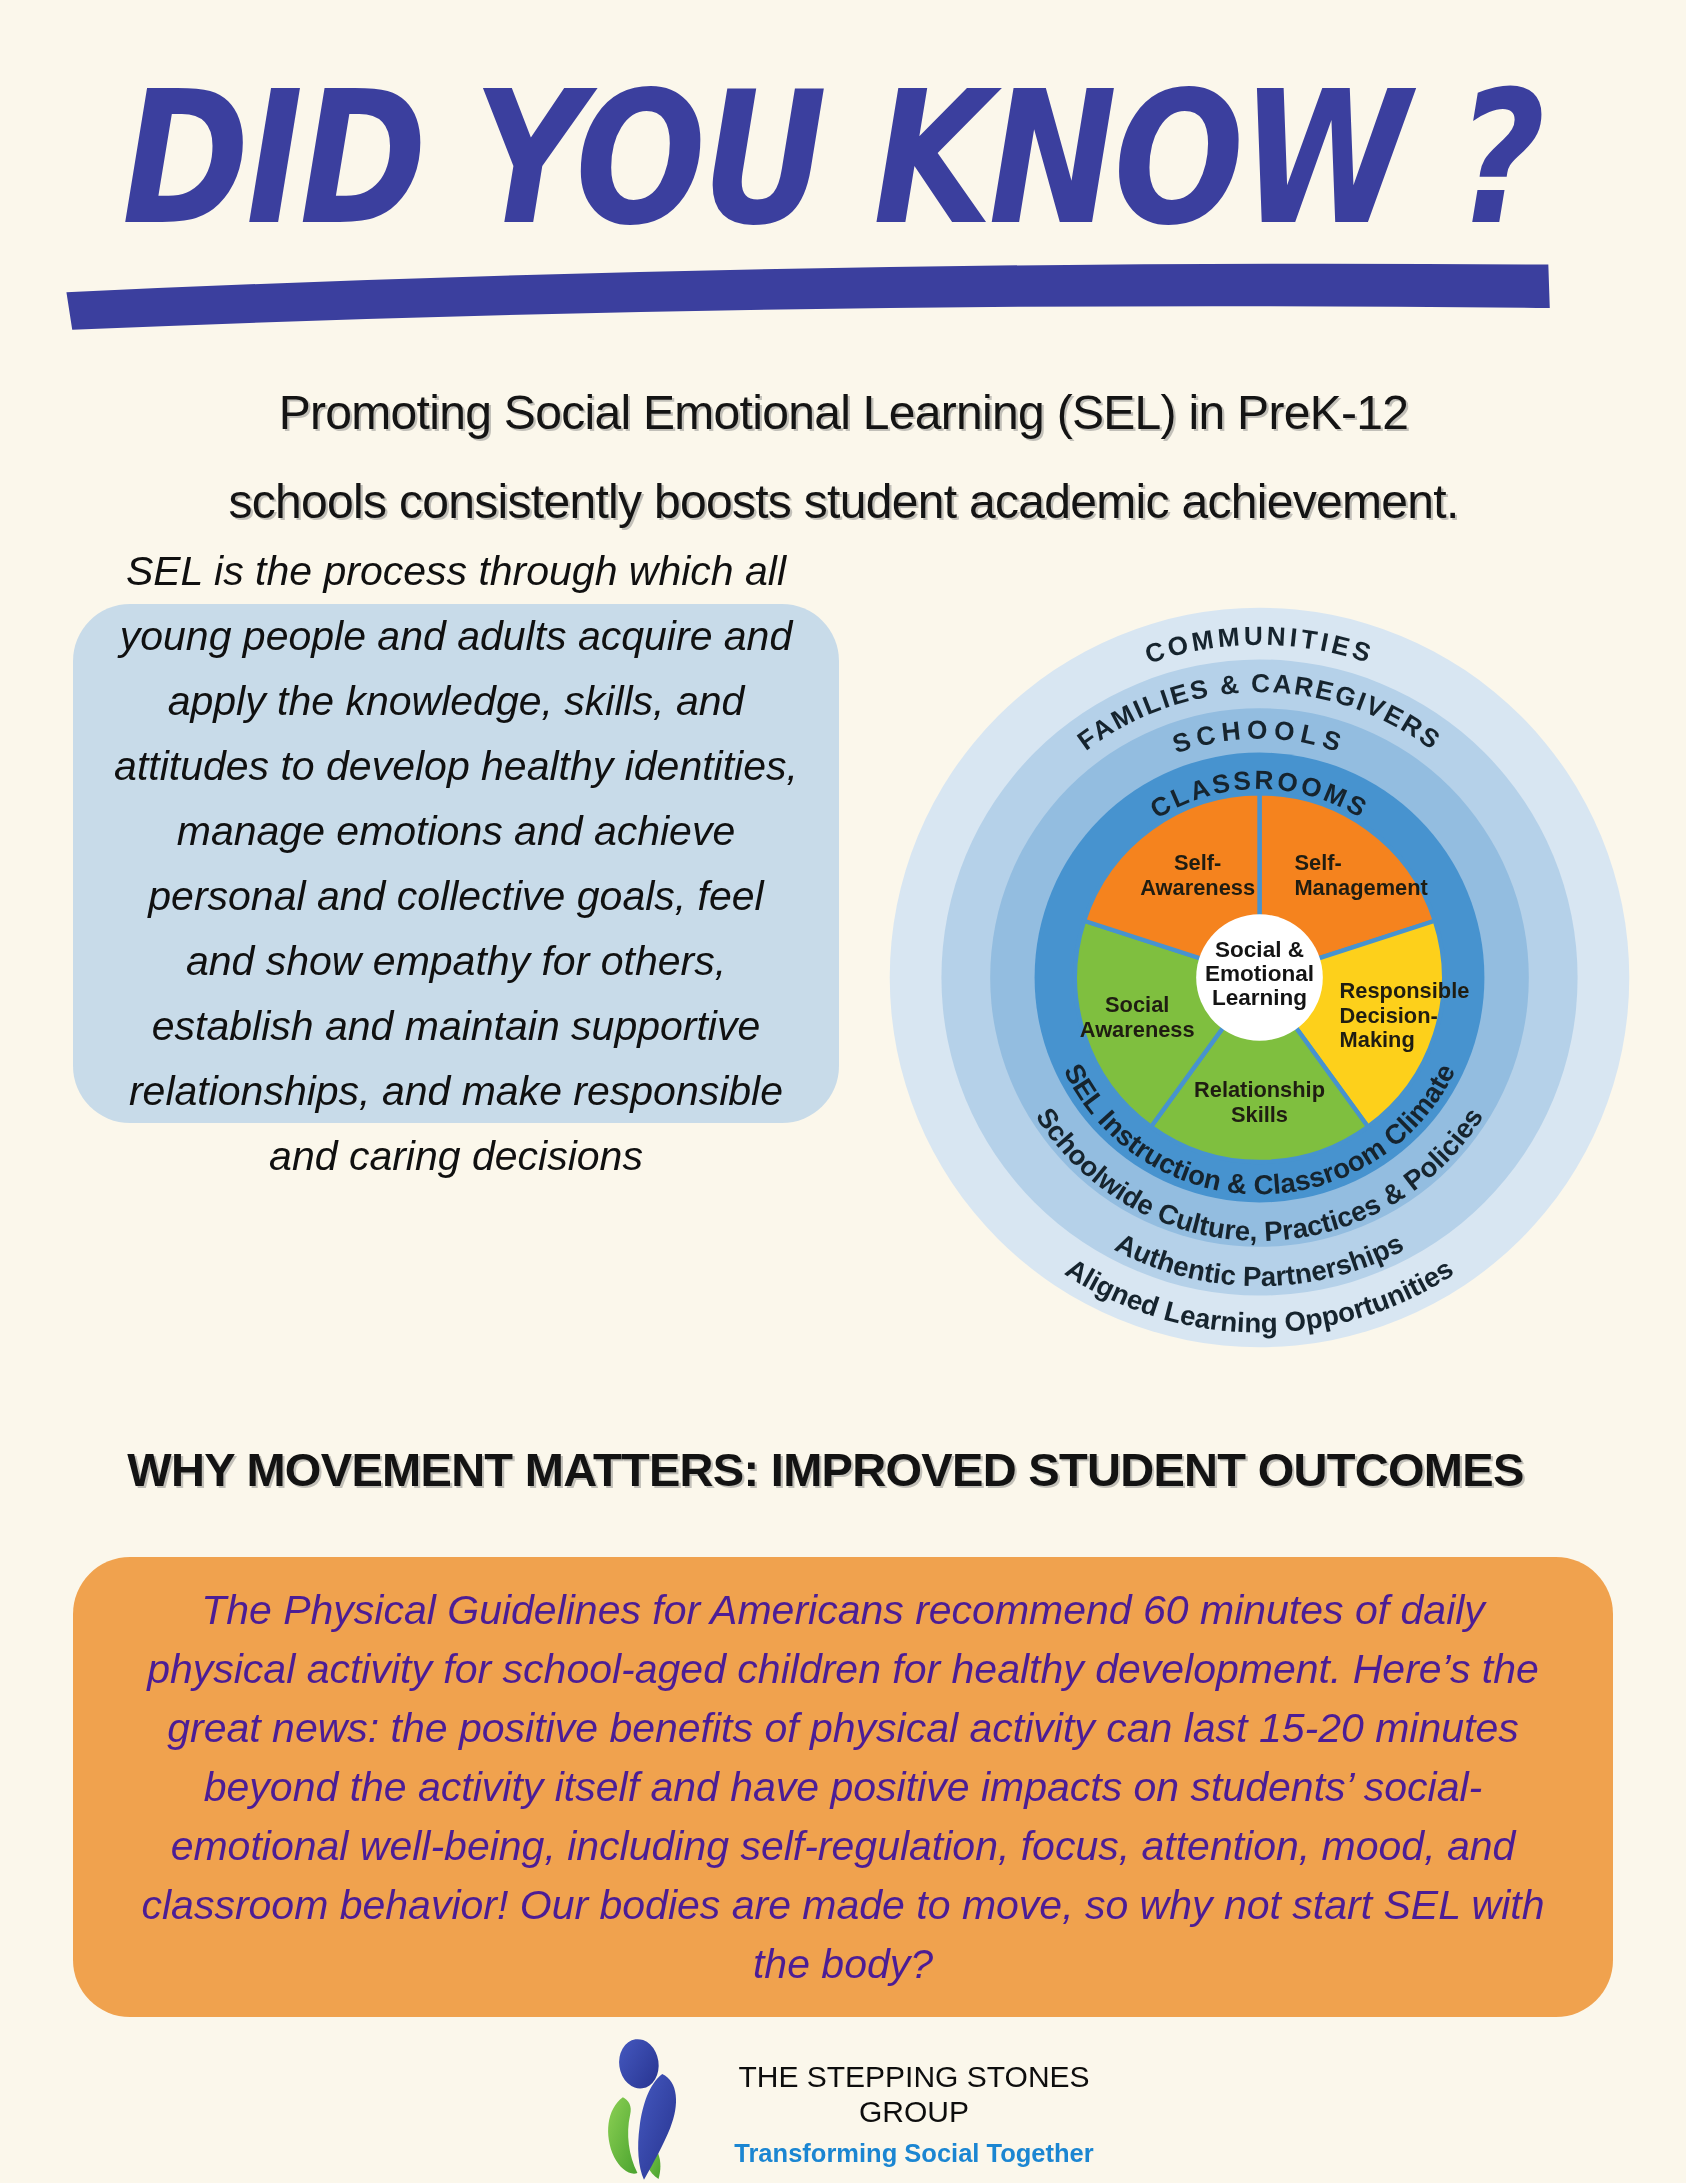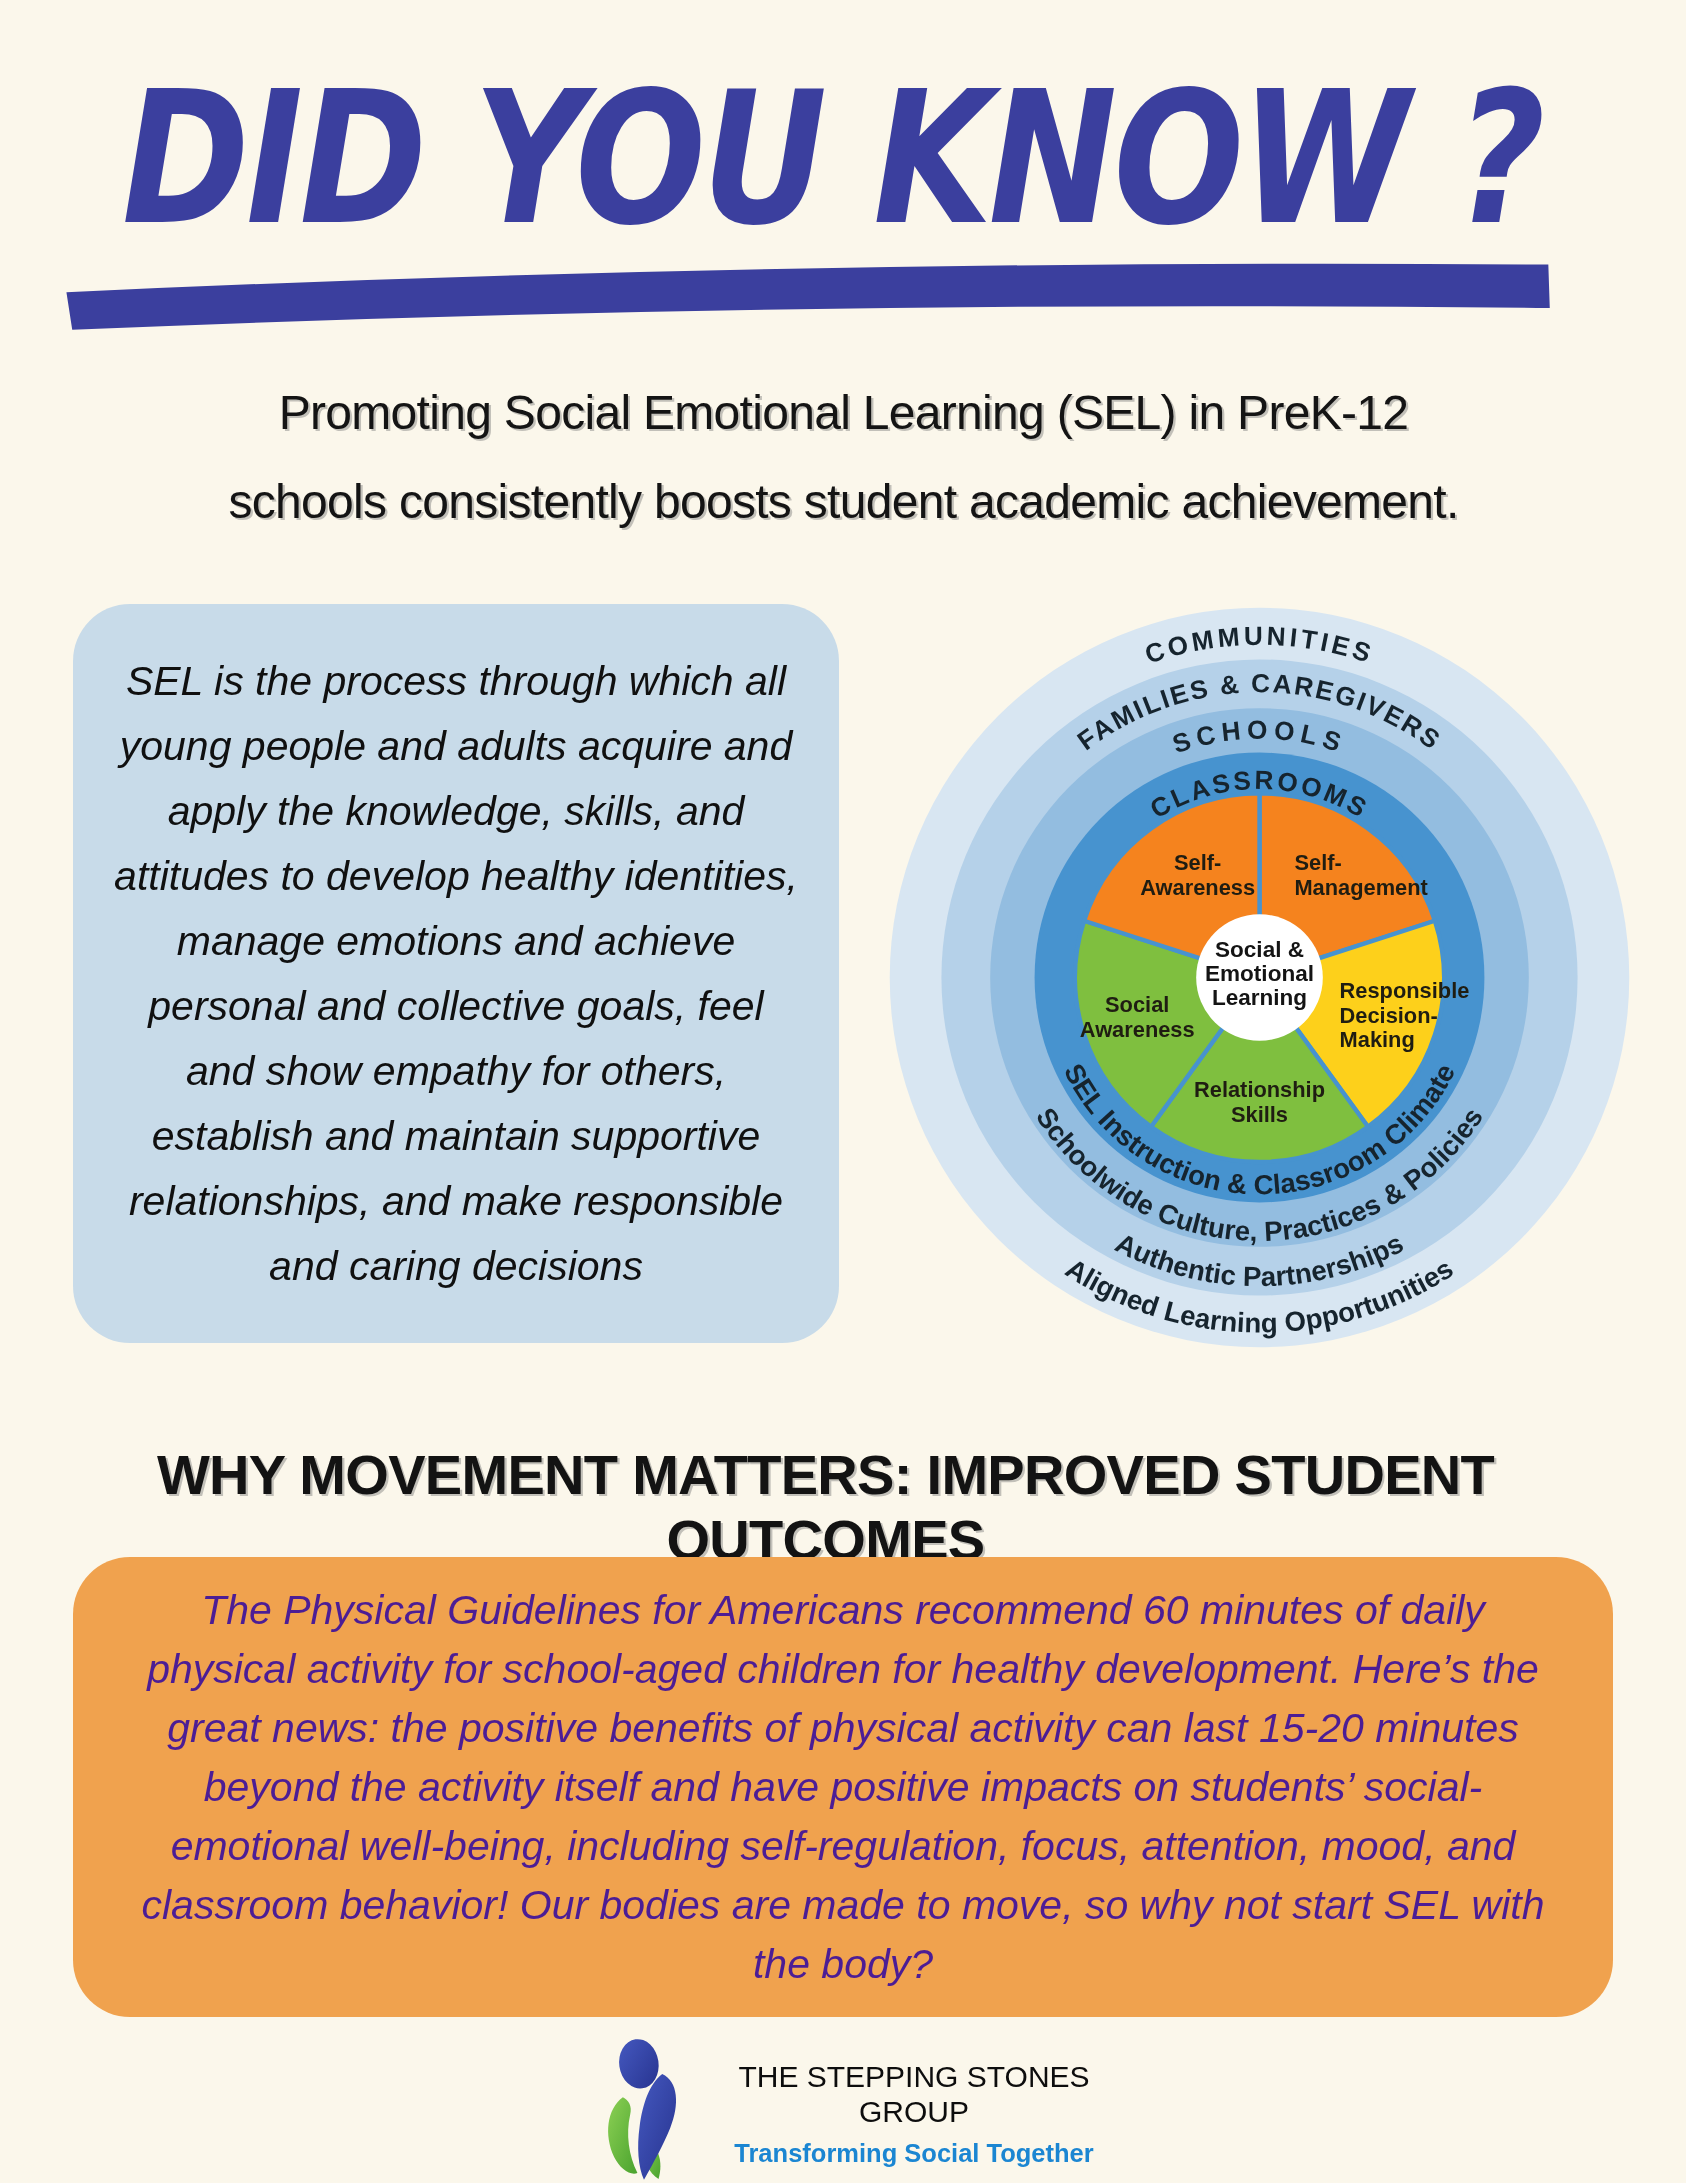--- a/index.html
+++ b/index.html
@@ -16,42 +16,42 @@
   }
   .underline{position:absolute;left:58px;top:253px;}
   
   .headline{
     position:absolute;left:0;top:368px;width:1687px;text-align:center;
     font-weight:normal;font-size:48px;line-height:89px;color:#141414;
     text-shadow:2.2px 2.2px 0 rgba(110,110,110,0.40);letter-spacing:-0.7px;
   }
   
   .sel-box{
-    position:absolute;left:73px;top:604px;width:766px;height:739px;
+    position:absolute;left:73px;top:604px;width:766px;height:519px;
     background:#C8DBE9;border-radius:57px;box-sizing:border-box;
     display:flex;align-items:center;justify-content:center;padding:29px 36px;
   }
   .sel-box p{
     margin:0;font-style:italic;font-size:41px;line-height:65px;
     text-align:center;color:#101010;
   }
   
   .wheel{position:absolute;left:881px;top:599px;}
   .ringtext{font-weight:bold;fill:#16242E;}
   .rt-communities{font-size:36px;letter-spacing:5px;}
   .rt-families{font-size:36px;letter-spacing:3px;}
   .rt-schools{font-size:36px;letter-spacing:8px;}
   .rt-classrooms{font-size:36px;letter-spacing:4px;}
   .rt-bottom{font-size:38px;letter-spacing:0px;}
   .seglabel{font-weight:bold;font-size:30px;fill:#1F1D12;}
   .centerlabel{font-weight:bold;font-size:31px;fill:#141414;}
   
   .movement-heading{
     position:absolute;left:0;top:1442px;width:1651px;text-align:center;
-    font-weight:bold;font-size:56px;color:#131313;letter-spacing:-0.7px;
+    font-weight:bold;font-size:47px;color:#131313;letter-spacing:-0.7px;
     text-shadow:2.2px 2.2px 0 rgba(110,110,110,0.40);
   }
   
   .movement-box{
     position:absolute;left:73px;top:1557px;width:1540px;height:460px;
     background:#F0A24E;border-radius:57px;box-sizing:border-box;
     display:flex;align-items:center;justify-content:center;padding:14.6px 55px;
   }
   .movement-box p{
     margin:0;font-style:italic;font-size:41px;line-height:59px;

